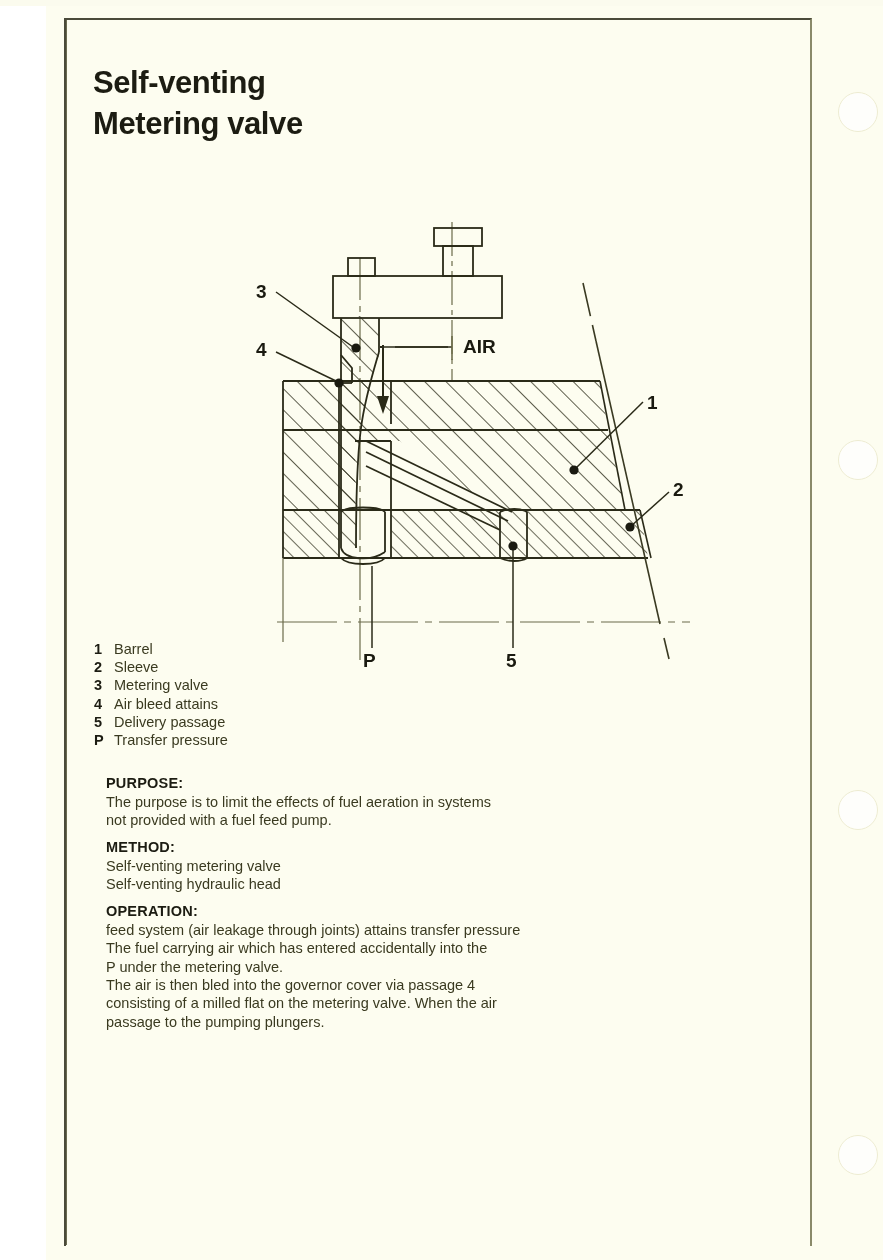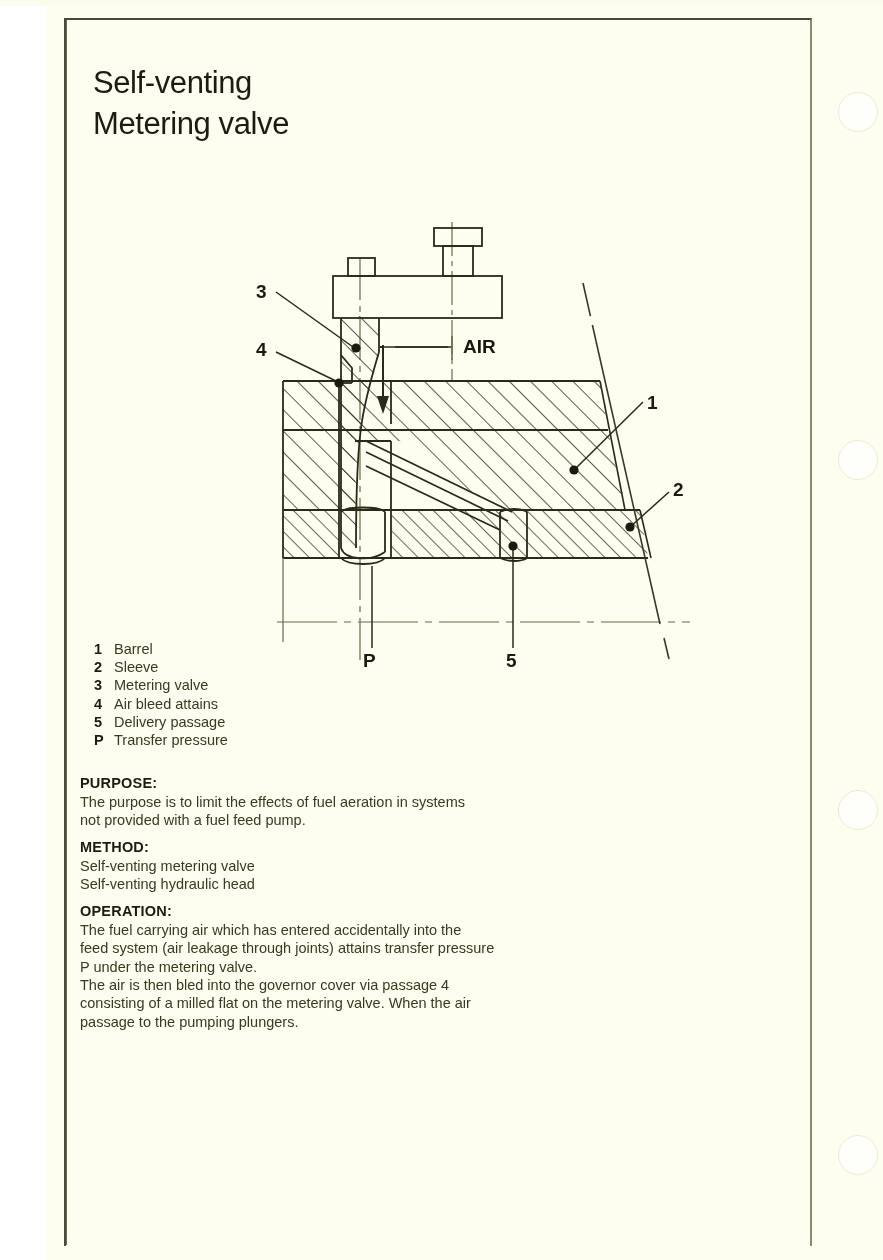--- a/index.html
+++ b/index.html
@@ -42,38 +42,38 @@
   .punch{
     position:absolute;border-radius:50%;
     border:1px solid #e8e6c8;
     background:#ffffff;
     opacity:.75;
   }
 
   
   #title{
     position:absolute;left:93px;top:62px;width:470px;
-    font-size:31px;font-weight:normal;line-height:1.33;
+    font-size:31px;font-weight:bold;line-height:1.33;
     color:#1c1c12;letter-spacing:-0.4px;
   }
   #title .l2{display:block;}
 
   
   #legend{
     position:absolute;left:94px;top:640px;width:300px;
     font-size:14.5px;color:#3a3a20;line-height:1.255;
   }
   .legend-row{display:flex;align-items:baseline;}
   .legend-key{
     width:20px;font-weight:bold;color:#1c1c12;flex:none;
   }
   .legend-val{white-space:nowrap;}
 
   
-  .block{position:absolute;left:80px;width:520px;color:#3a3a20;}
+  .block{position:absolute;left:106px;width:520px;color:#3a3a20;}
   .head{
     font-size:14.5px;font-weight:bold;color:#1c1c12;
     letter-spacing:.2px;margin-bottom:2px;
   }
   .body-line{font-size:14.5px;line-height:1.265;white-space:nowrap;}
   #purpose{top:775px;}
   #method{top:839px;}
   #operation{top:903px;}
 
   
@@ -300,19 +300,19 @@
 </div>
 
 <div class="block" id="method">
   <div class="head">METHOD:</div>
   <div class="body-line">Self-venting metering valve</div>
   <div class="body-line">Self-venting hydraulic head</div>
 </div>
 
 <div class="block" id="operation">
   <div class="head">OPERATION:</div>
+  <div class="body-line">feed system (air leakage through joints) attains transfer pressure</div>
   <div class="body-line">The fuel carrying air which has entered accidentally into the</div>
-  <div class="body-line">feed system (air leakage through joints) attains transfer pressure</div>
   <div class="body-line">P  under the metering valve.</div>
   <div class="body-line">The air is then bled into the governor cover via passage 4</div>
   <div class="body-line">consisting of a milled flat on the metering valve. When the air</div>
   <div class="body-line">passage to the pumping plungers.</div>
 </div>
 
 </body></html>

